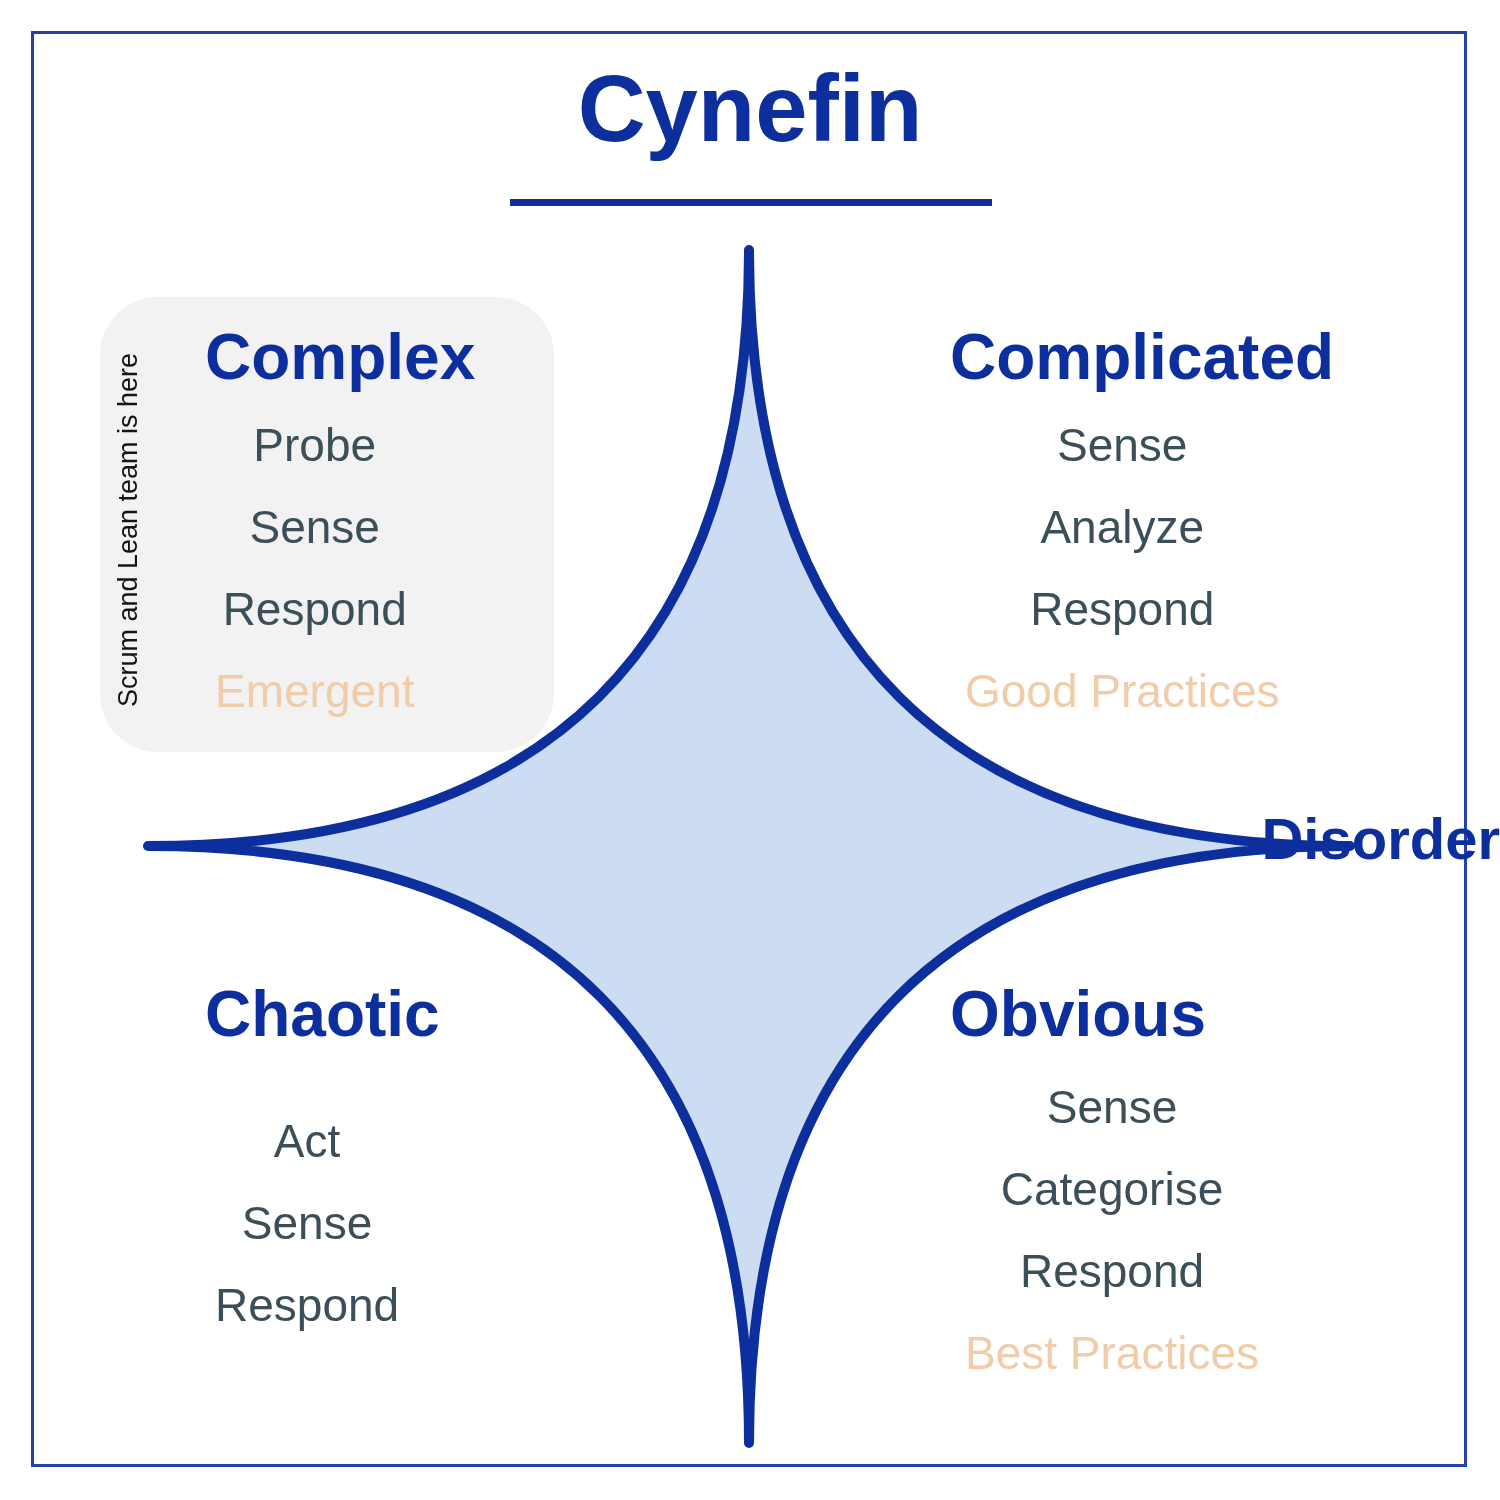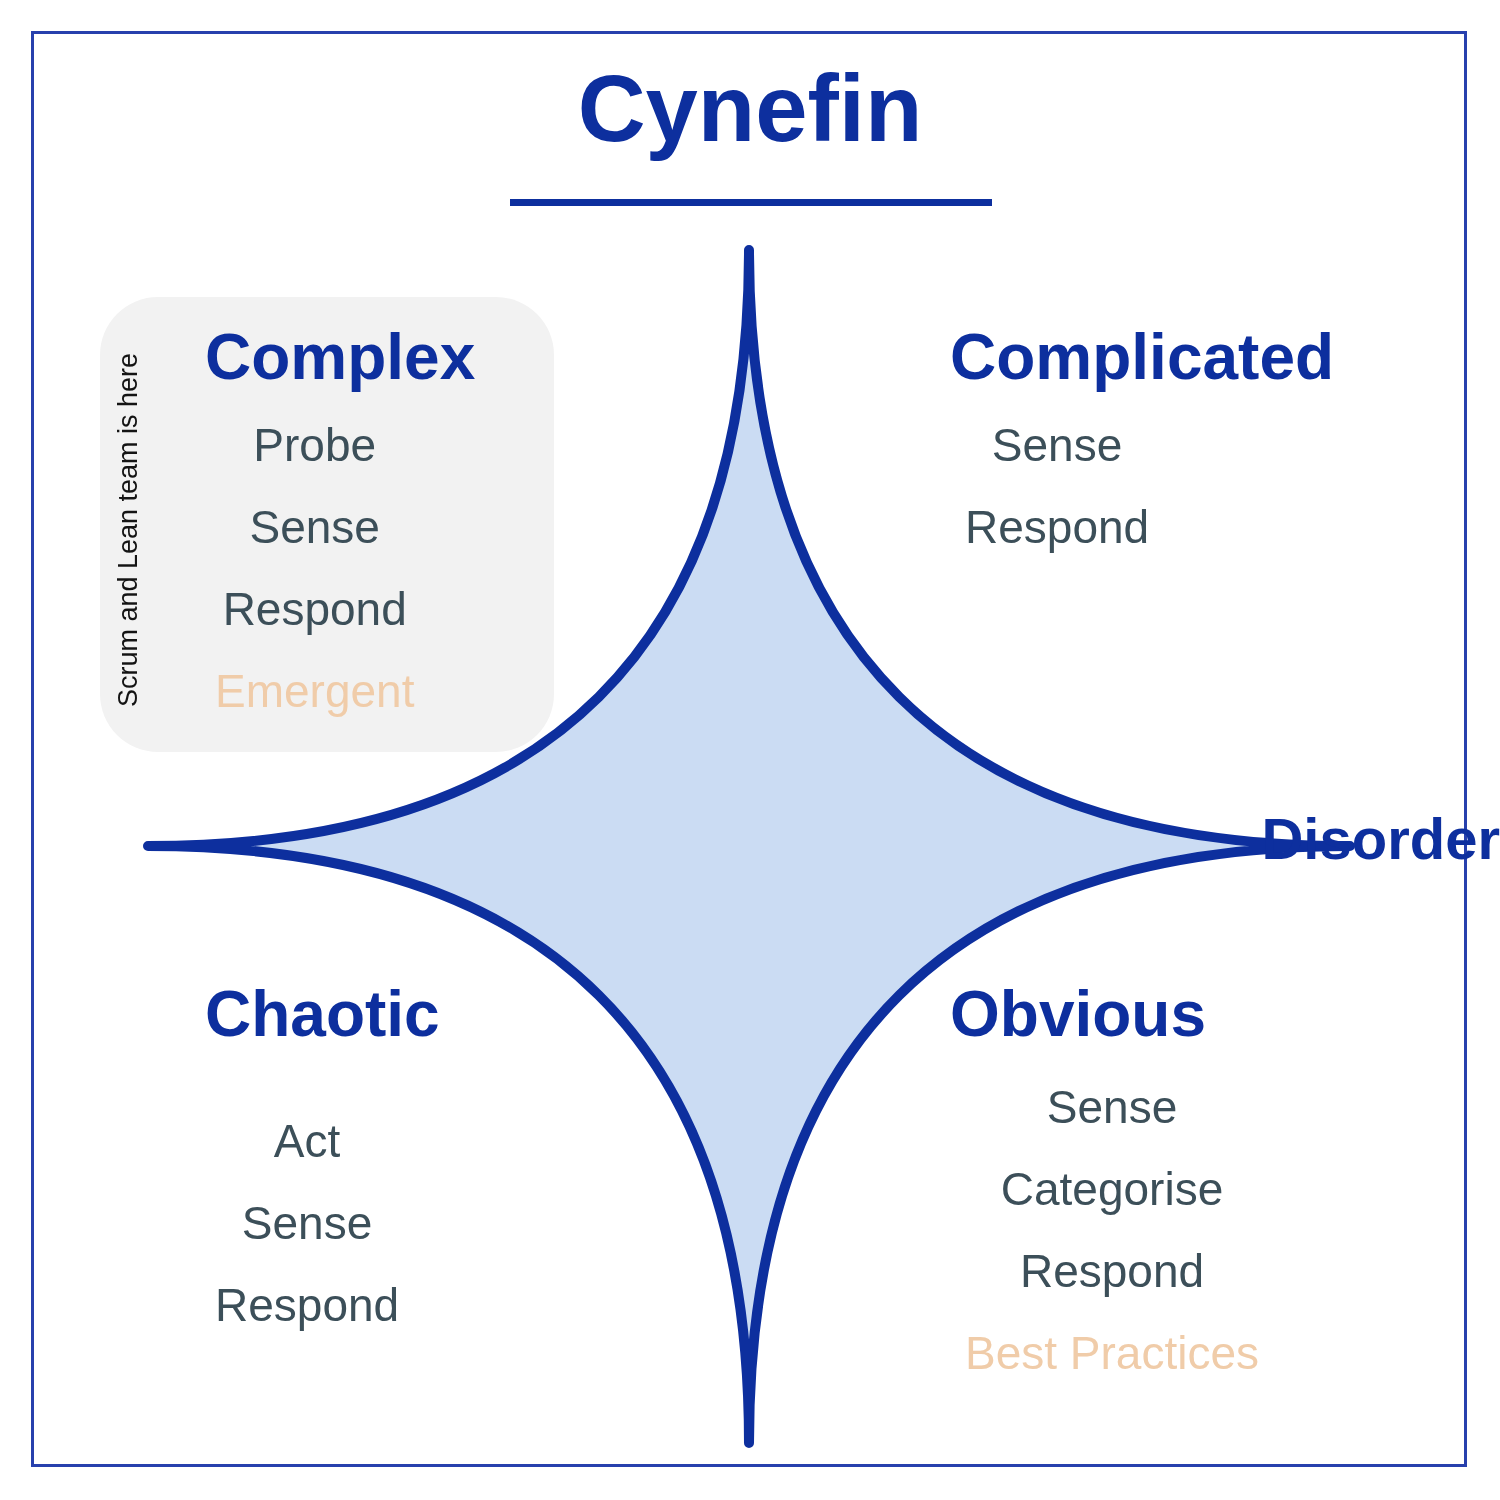--- a/index.html
+++ b/index.html
@@ -130,21 +130,23 @@
 <div class="quad-items" id="q-complex-i">
   <div class="item">Probe</div>
   <div class="item">Sense</div>
   <div class="item">Respond</div>
   <div class="highlight">Emergent</div>
 </div>
 
 <div class="quad-heading" id="q-complicated-h">Complicated</div>
 <div class="quad-items" id="q-complicated-i">
   <div class="item">Sense</div>
+  <div class="item">Analyze</div>
   <div class="item">Respond</div>
+  <div class="highlight">Good Practices</div>
 </div>
 
 <div class="quad-heading" id="q-chaotic-h">Chaotic</div>
 <div class="quad-items" id="q-chaotic-i">
   <div class="item">Act</div>
   <div class="item">Sense</div>
   <div class="item">Respond</div>
 </div>
 
 <div class="quad-heading" id="q-obvious-h">Obvious</div>

